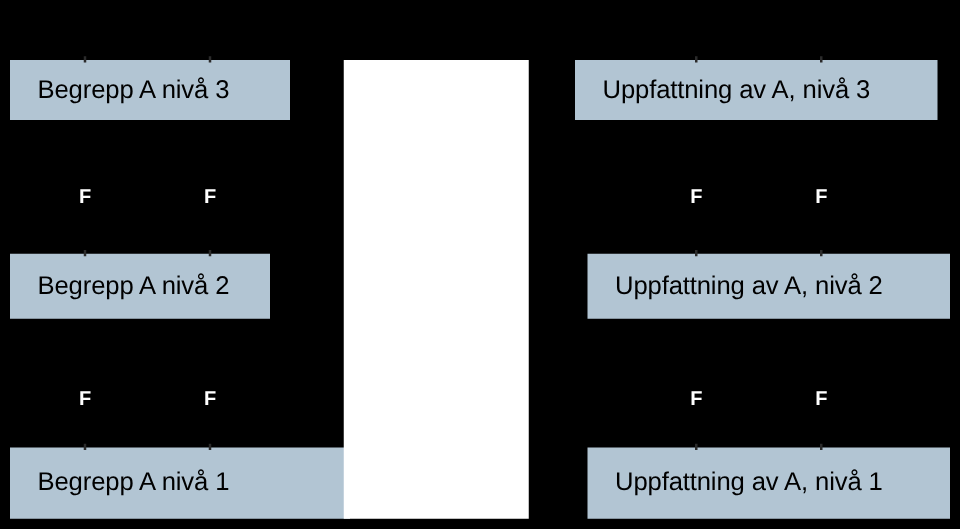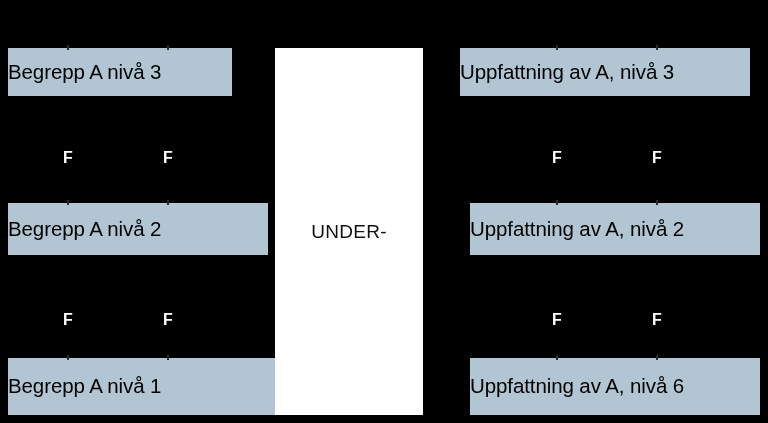--- a/index.html
+++ b/index.html
@@ -17,20 +17,21 @@
   }
 
   
   .box {
     position: absolute;
     background: #b2c5d3;
     color: #000000;
     display: flex;
     align-items: center;
     box-sizing: border-box;
+    padding-left: 22px;
     font-size: 20.5px;
     line-height: 1;
     letter-spacing: -0.1px;
     white-space: nowrap;
   }
 
   
   .panel {
     position: absolute;
     background: #ffffff;
@@ -67,42 +68,41 @@
 </style>
 </head>
 <body>
 
 <div id="canvas">
 
   <div class="box" style="left:8px; top:48px; width:224px; height:48px;">
     <span>Begrepp A nivå 3</span>
   </div>
 
-  <div class="box" style="left:8px; top:203px; width:260px; height:52px;">
+  <div class="box" style="left:8px; top:203px; width:208px; height:52px;">
     <span>Begrepp A nivå 2</span>
   </div>
 
   <div class="box" style="left:8px; top:358px; width:272px; height:57px;">
     <span>Begrepp A nivå 1</span>
   </div>
 
   <div class="panel" style="left:275px; top:48px; width:148px; height:367px;">
-    <span class="pline">UNDER-</span>
   </div>
 
   <div class="box" style="left:460px; top:48px; width:290px; height:48px;">
     <span>Uppfattning av A, nivå 3</span>
   </div>
 
   <div class="box" style="left:470px; top:203px; width:290px; height:52px;">
     <span>Uppfattning av A, nivå 2</span>
   </div>
 
   <div class="box" style="left:470px; top:358px; width:290px; height:57px;">
-    <span>Uppfattning av A, nivå 6</span>
+    <span>Uppfattning av A, nivå 1</span>
   </div>
 
   <div class="stub" style="left:67px;  top:45px;  height:5px;"></div>
   <div class="stub" style="left:167px; top:45px;  height:5px;"></div>
   <div class="stub" style="left:67px;  top:200px; height:5px;"></div>
   <div class="stub" style="left:167px; top:200px; height:5px;"></div>
   <div class="stub" style="left:67px;  top:355px; height:5px;"></div>
   <div class="stub" style="left:167px; top:355px; height:5px;"></div>
 
   <div class="stub" style="left:556px; top:45px;  height:5px;"></div>

